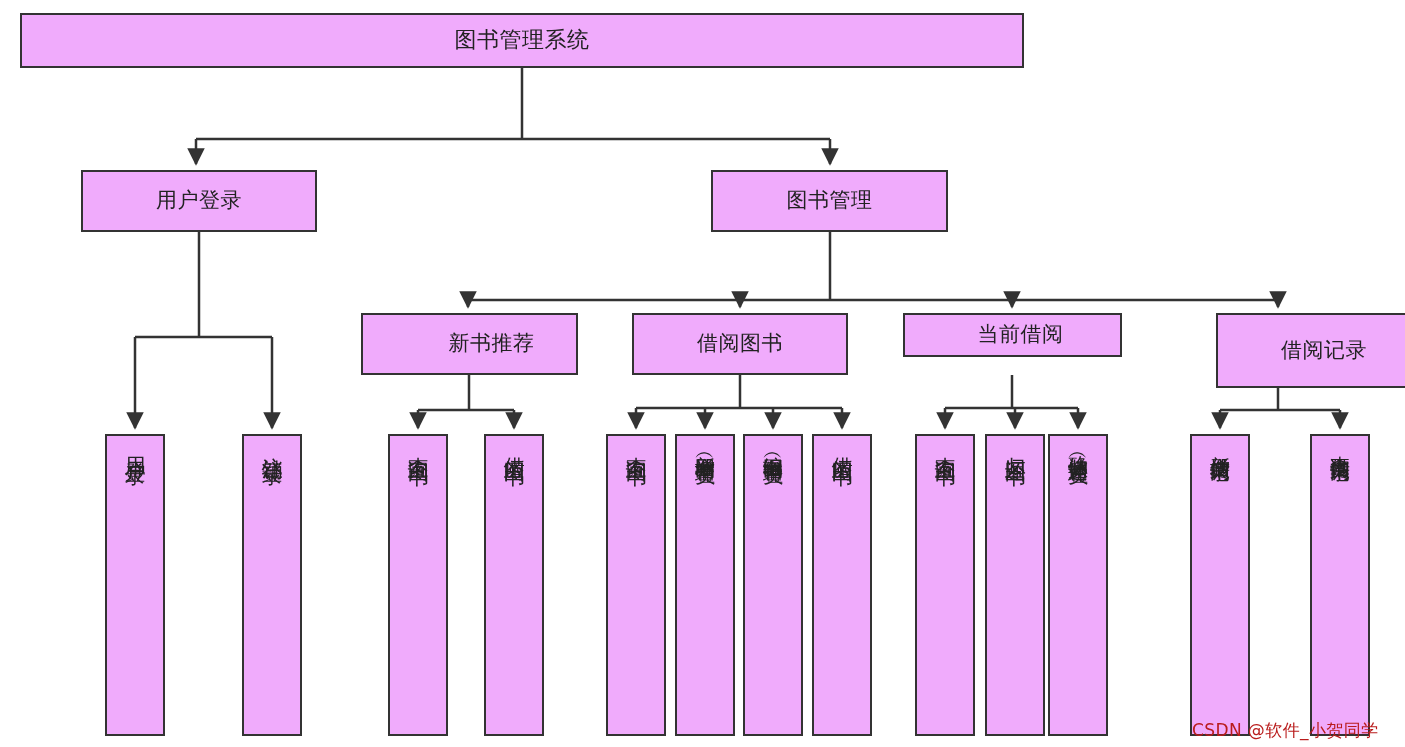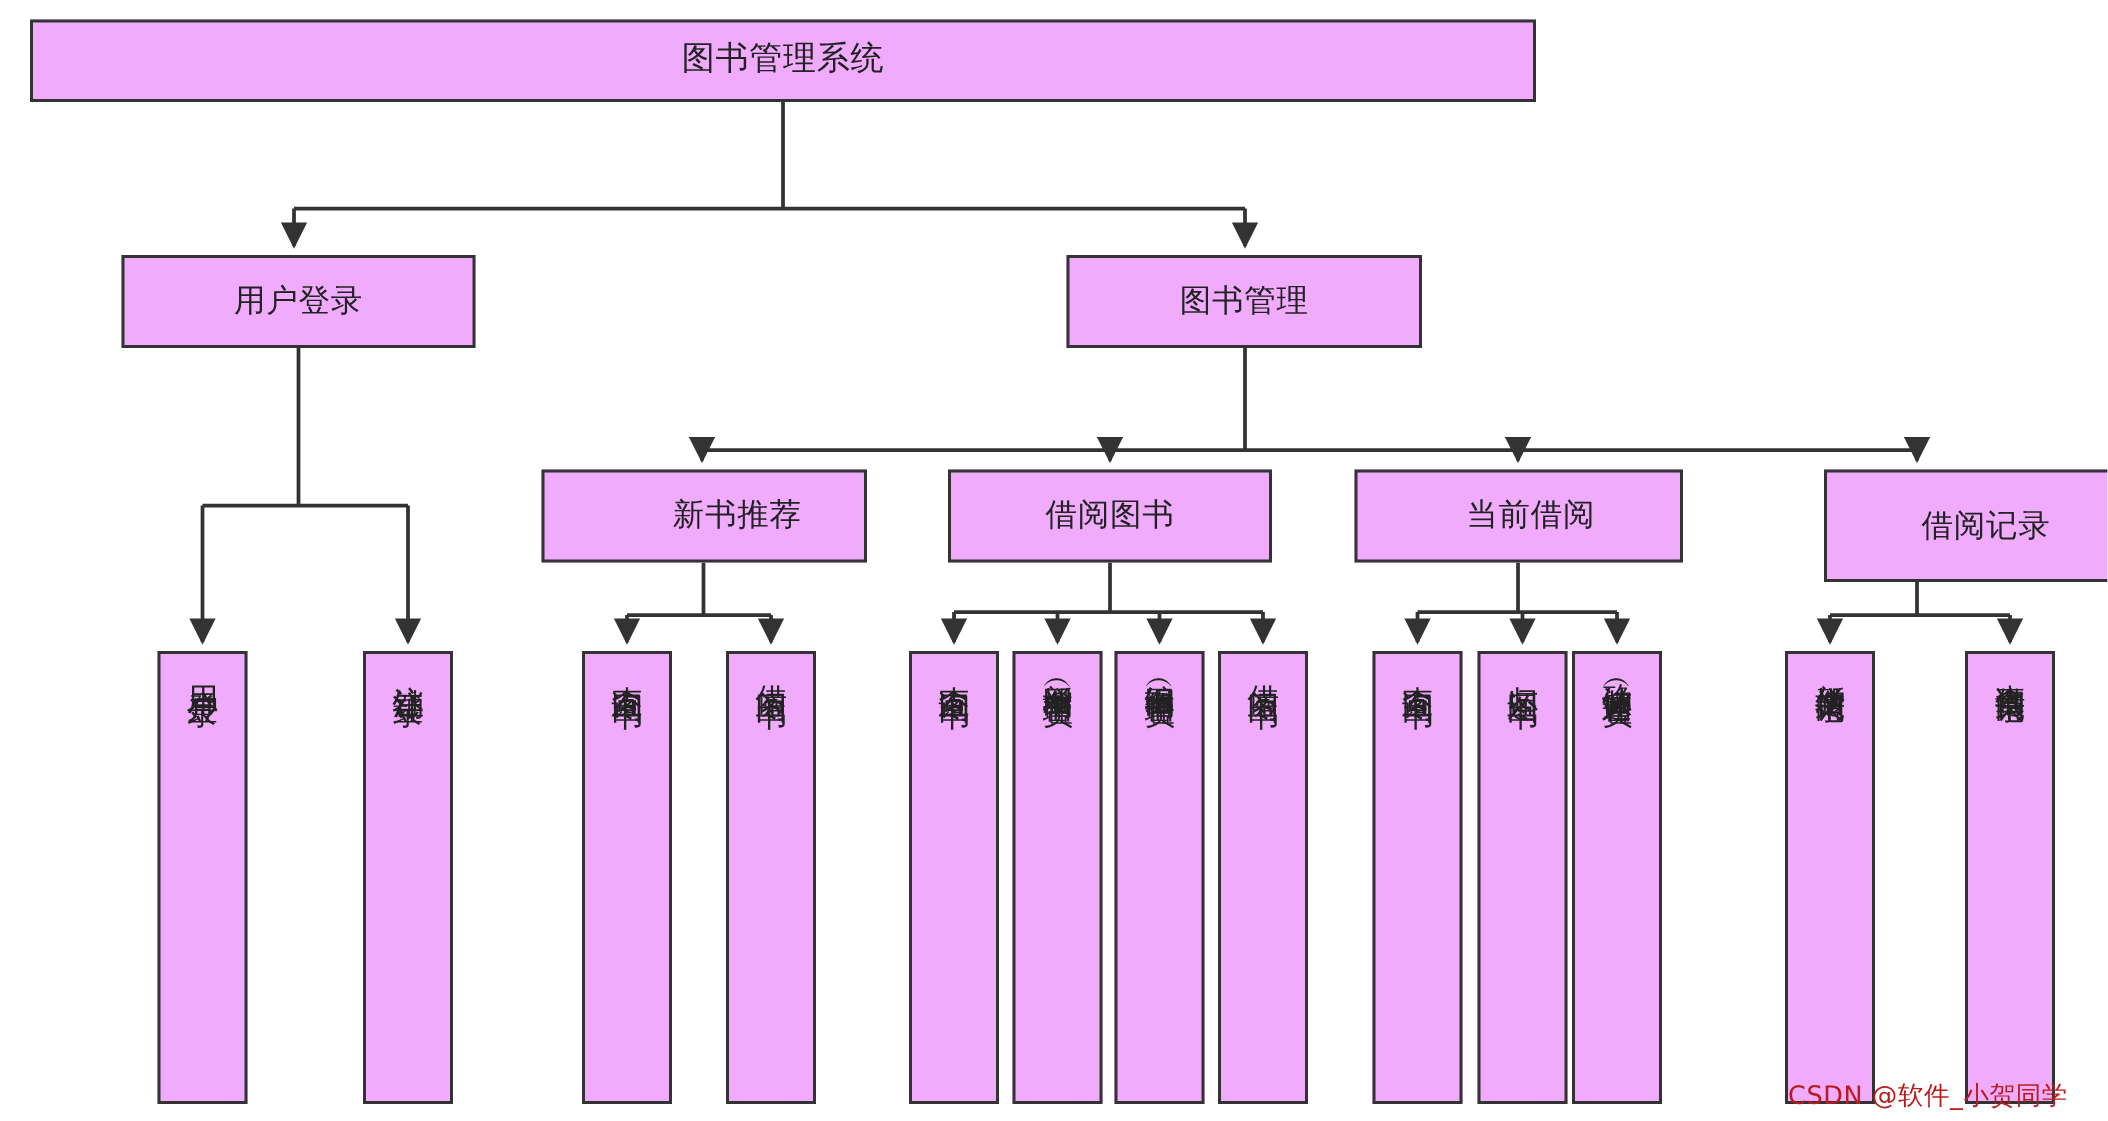--- a/index.html
+++ b/index.html
@@ -142,21 +142,21 @@
   <div class="node horiz" style="left:711px; top:170px; width:237px; height:62px;">
     <span class="label">图书管理</span>
   </div>
 
   <div class="node horiz" style="left:361px; top:313px; width:217px; height:62px;padding-left:44px;">
     <span class="label">新书推荐</span>
   </div>
   <div class="node horiz" style="left:632px; top:313px; width:216px; height:62px;">
     <span class="label">借阅图书</span>
   </div>
-  <div class="node horiz" style="left:903px; top:313px; width:219px; height:62px;padding-left:16px;">
+  <div class="node horiz" style="left:903px; top:313px; width:219px; height:44px;padding-left:16px;">
     <span class="label">当前借阅</span>
   </div>
   <div class="node horiz" style="left:1216px; top:313px; width:216px; height:75px;">
     <span class="label">借阅记录</span>
   </div>
 
   <div class="node vert" style="left:105px; top:434px; width:60px; height:302px;">
     <span class="label">用户登录</span>
   </div>
   <div class="node vert" style="left:242px; top:434px; width:60px; height:302px;">

